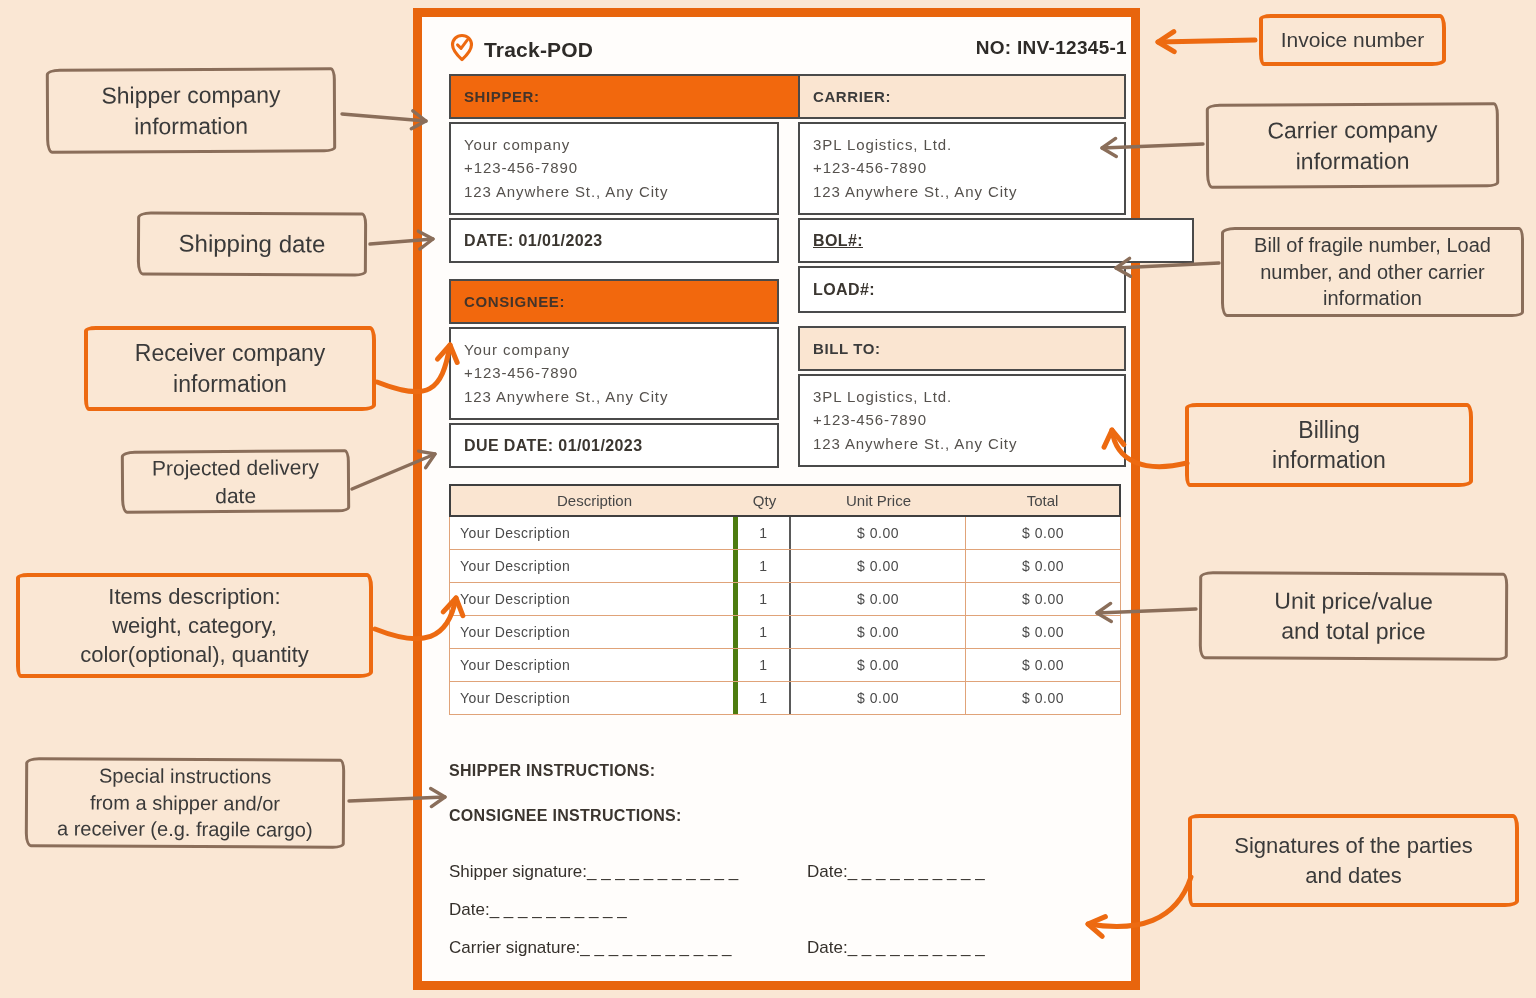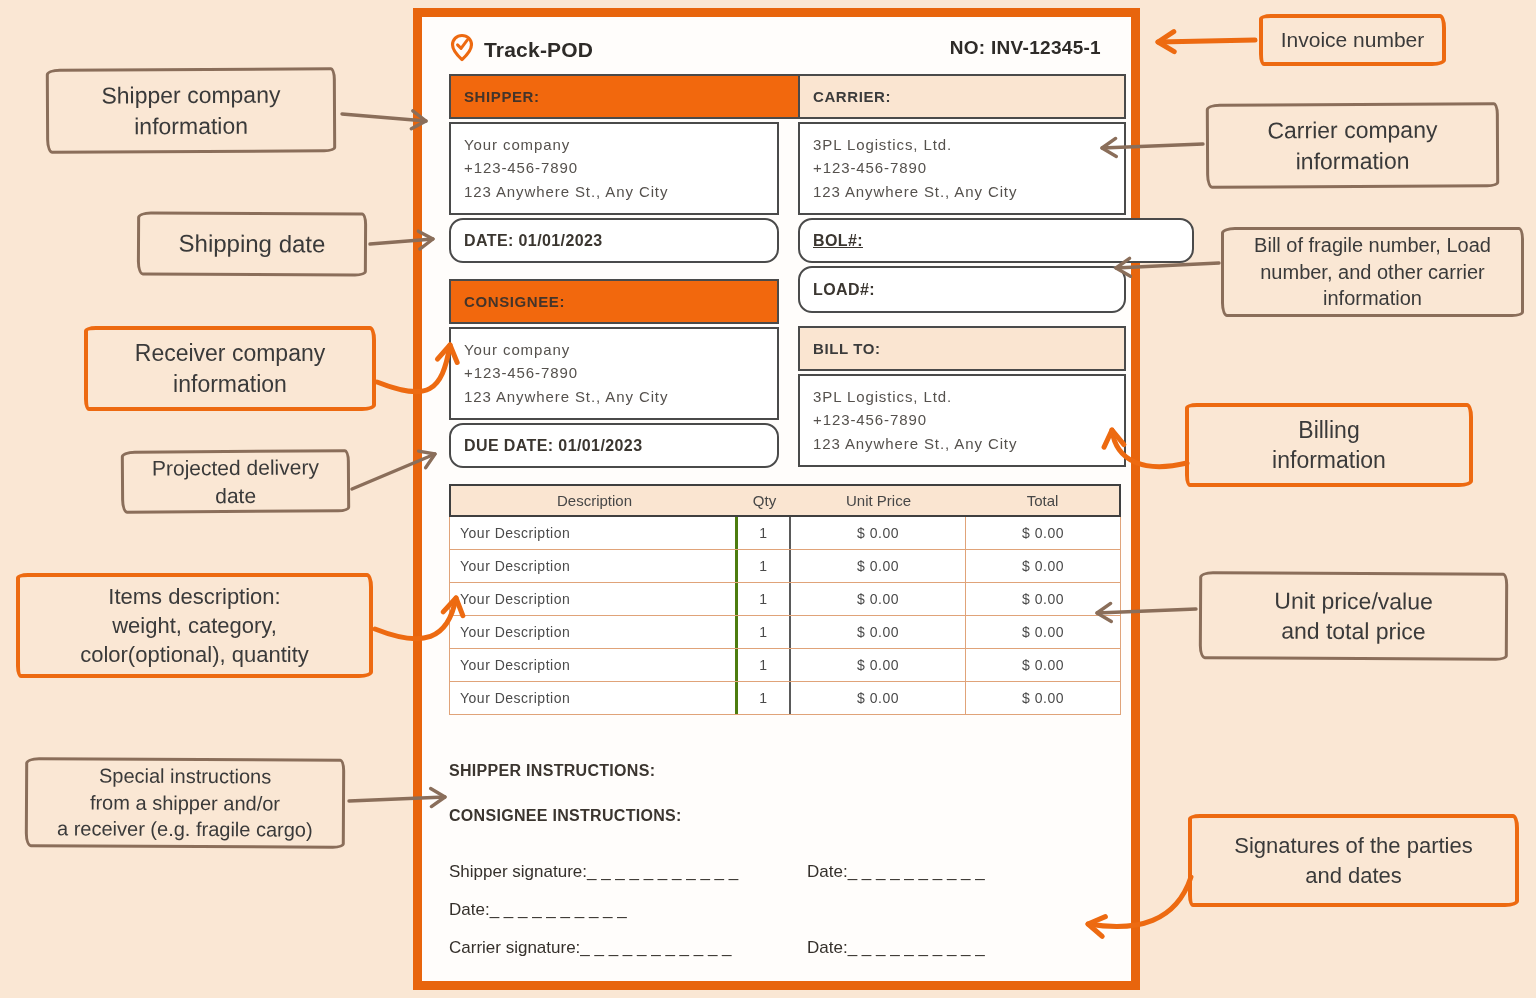--- a/index.html
+++ b/index.html
@@ -5,40 +5,40 @@
   * { margin:0; padding:0; box-sizing:border-box; }
   html,body { background:#fae7d4; }
   body { font-family:"Liberation Sans", sans-serif; }
   .canvas { position:relative; width:1536px; height:998px; background:#fae7d4; overflow:hidden; }
 
   
   .invoice { position:absolute; left:413px; top:8px; width:727px; height:982px;
              background:#fffdfb; border:9px solid #e8650d; }
   .inv-brand { position:absolute; left:27px; top:16px; display:flex; align-items:center; gap:9px; }
   .inv-brand-text { font-size:21px; font-weight:bold; color:#2e2b28; letter-spacing:0.2px; }
-  .inv-no { position:absolute; right:30px; top:20px; font-size:19px; font-weight:bold; color:#2e2b28; letter-spacing:0.3px; }
+  .inv-no { position:absolute; right:4px; top:20px; font-size:19px; font-weight:bold; color:#2e2b28; letter-spacing:0.3px; }
 
   .bx { position:absolute; background:#fff; border:2px solid #4a4a4a; }
   .bx-head { display:flex; align-items:center; padding:0 13px; font-weight:bold;
              font-size:15px; letter-spacing:0.6px; }
   .bx-head.orange { background:#f2680d; color:#44342a; }
   .bx-head.peach  { background:#fae5d1; color:#3b3b3b; }
   .bx-body { padding:9px 13px; font-size:15px; color:#55514d; letter-spacing:0.9px; line-height:1.55; }
   .bx-label { display:flex; align-items:center; padding:0 13px; font-weight:bold;
-              font-size:16px; color:#3b3630; letter-spacing:0.4px;border-radius:14px; }
+              font-size:16px; color:#3b3630; letter-spacing:0.4px; }
 
   
   .items-table { position:absolute; left:27px; top:467px; width:672px; }
   .t-head { display:grid; grid-template-columns:287px 53px 175px 153px; height:33px;
             background:#fae5d1; border:2px solid #3f3f3f;text-align:right; }
   .t-head > div { display:flex; align-items:center; justify-content:center; font-size:15px; color:#474747; }
   .t-row { display:grid; grid-template-columns:288px 53px 175px 154px; height:33px;
            border-bottom:1px solid #e0a379; border-left:1px solid #e0a379; border-right:1px solid #e0a379; background:#fff; }
   .t-row > div { display:flex; align-items:center; font-size:14px; color:#4a4a4a; letter-spacing:0.5px; }
-  .td-desc  { padding-left:10px; border-right:3px solid #4d7c0f; }
+  .td-desc  { padding-left:10px; border-right:5px solid #4d7c0f; }
   .td-qty   { justify-content:center; border-right:2px solid #5a5a5a; }
   .td-price { justify-content:center; border-right:1px solid #e0a379; }
   .td-total { justify-content:center; }
 
   .instr { position:absolute; left:27px; font-size:16px; font-weight:bold; color:#3b352f; letter-spacing:0.3px; }
   .sig-row { position:absolute; left:27px; display:flex; font-size:17px; color:#35302b; }
   .sig-left { width:358px; white-space:nowrap; }
   .sig-right { white-space:nowrap; }
 
   

